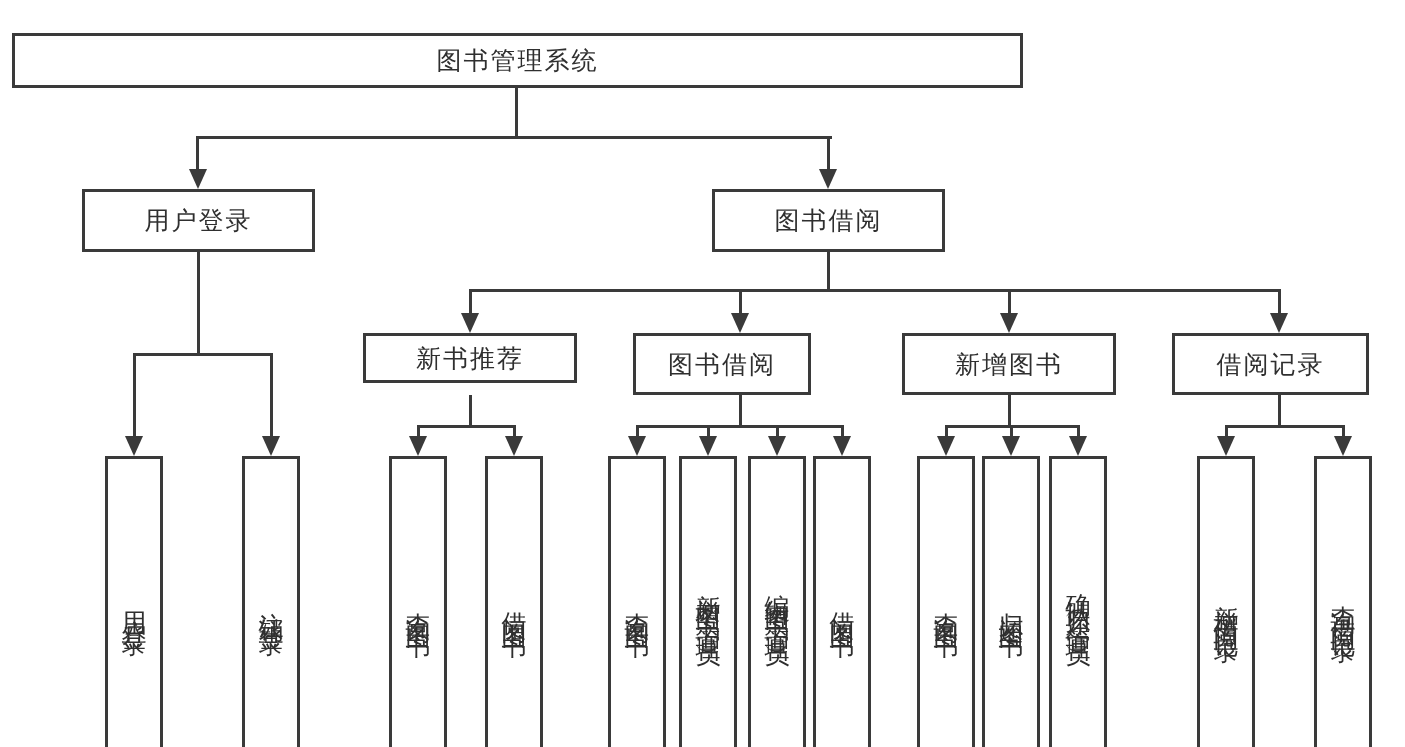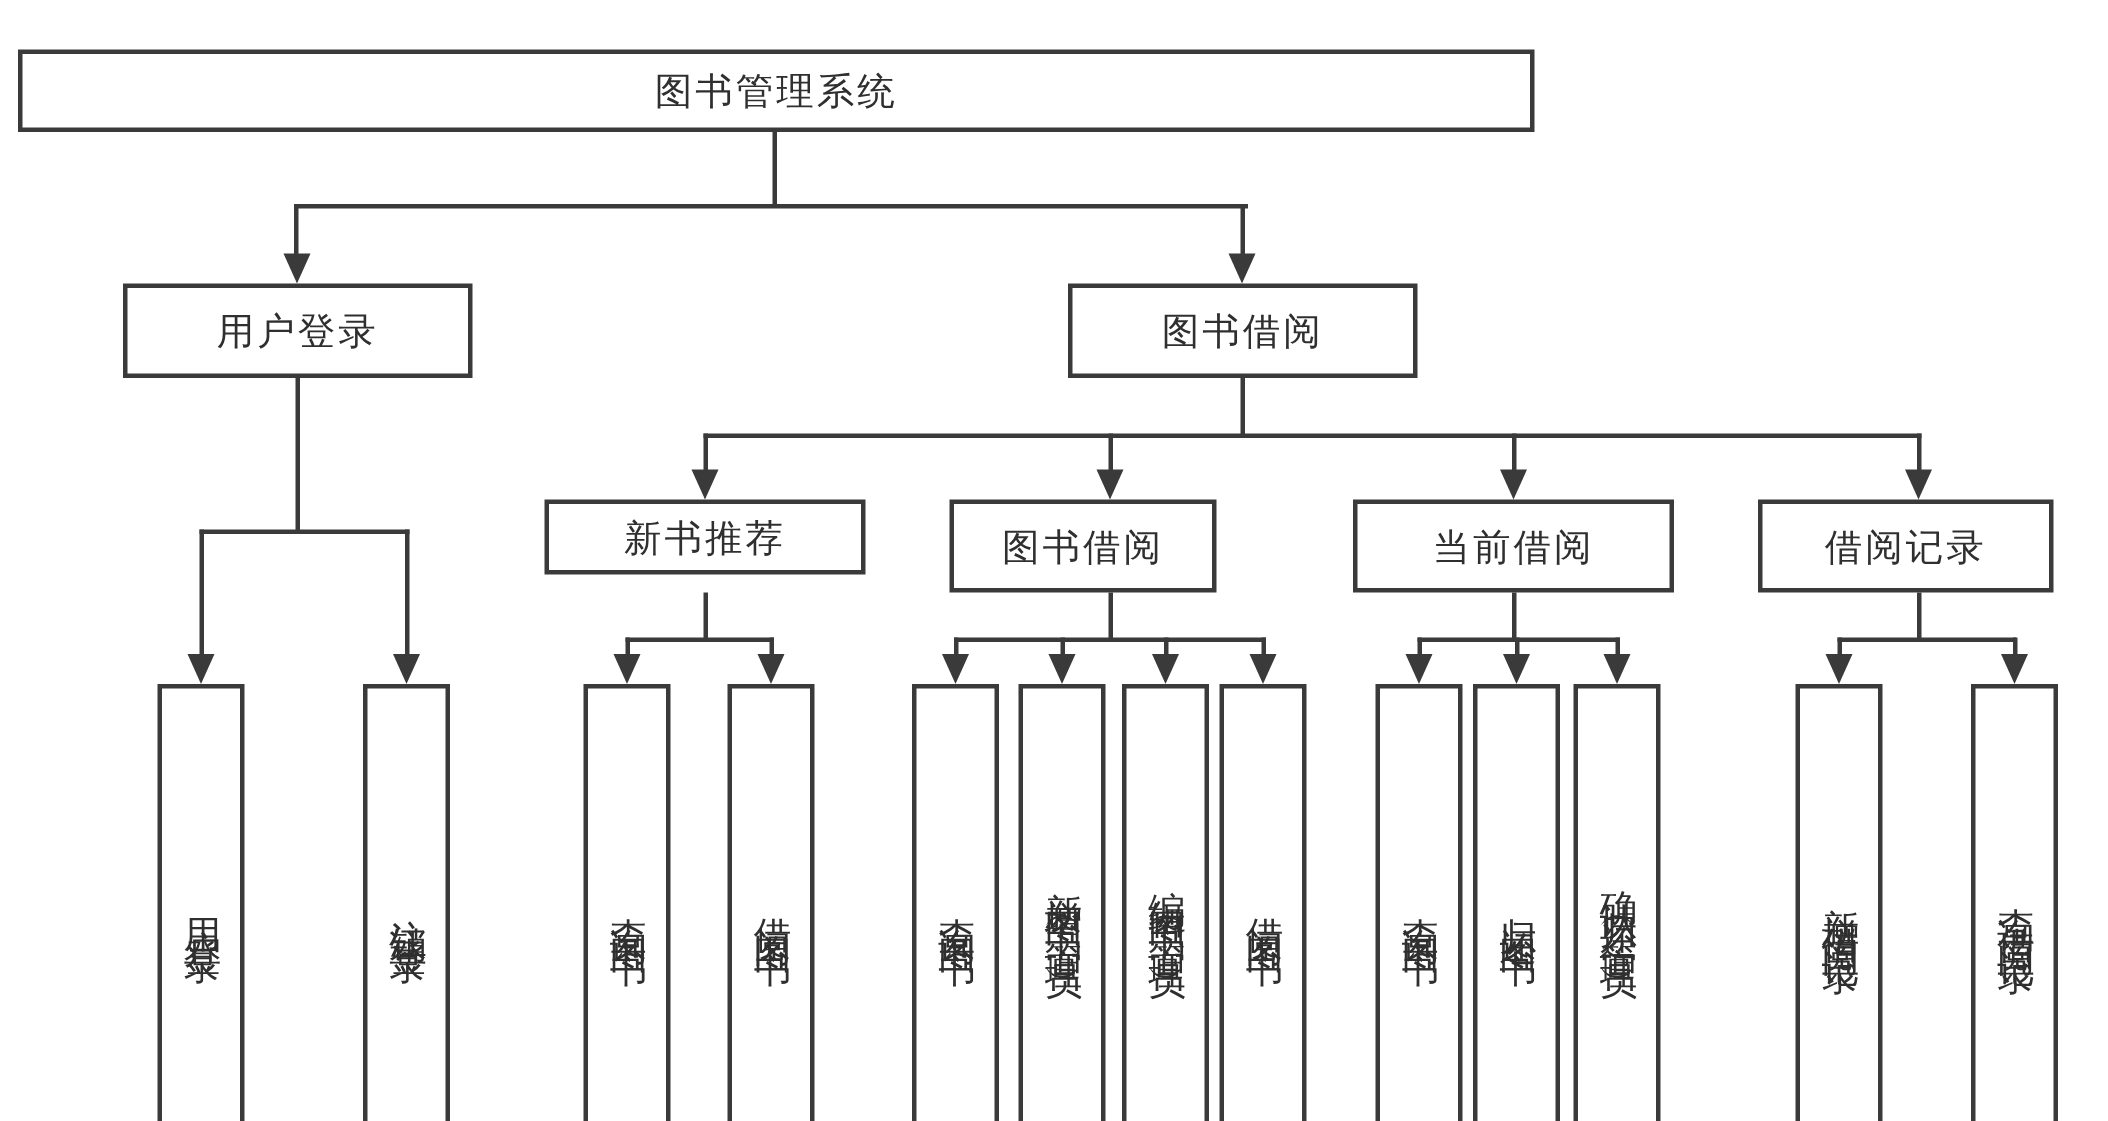--- a/index.html
+++ b/index.html
@@ -108,21 +108,21 @@
 
   <div class="box hb" style="left:363px;top:313px;width:214px;height:50px">
     <span>新书推荐</span>
   </div>
 
   <div class="box hb" style="left:633px;top:313px;width:178px;height:62px">
     <span>图书借阅</span>
   </div>
 
   <div class="box hb" style="left:902px;top:313px;width:214px;height:62px">
-    <span>当前借阅</span>
+    <span>新增图书</span>
   </div>
 
   <div class="box hb" style="left:1172px;top:313px;width:197px;height:62px">
     <span>借阅记录</span>
   </div>
 
   <div class="box vb" style="left:105px;top:436px;width:58px;height:299px">
     <span>用户登录</span>
   </div>
 

